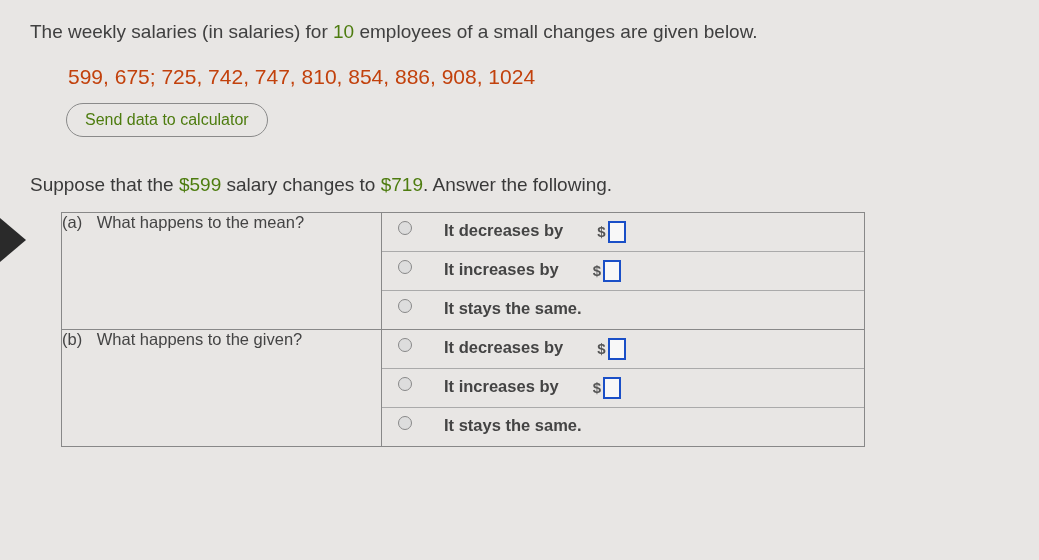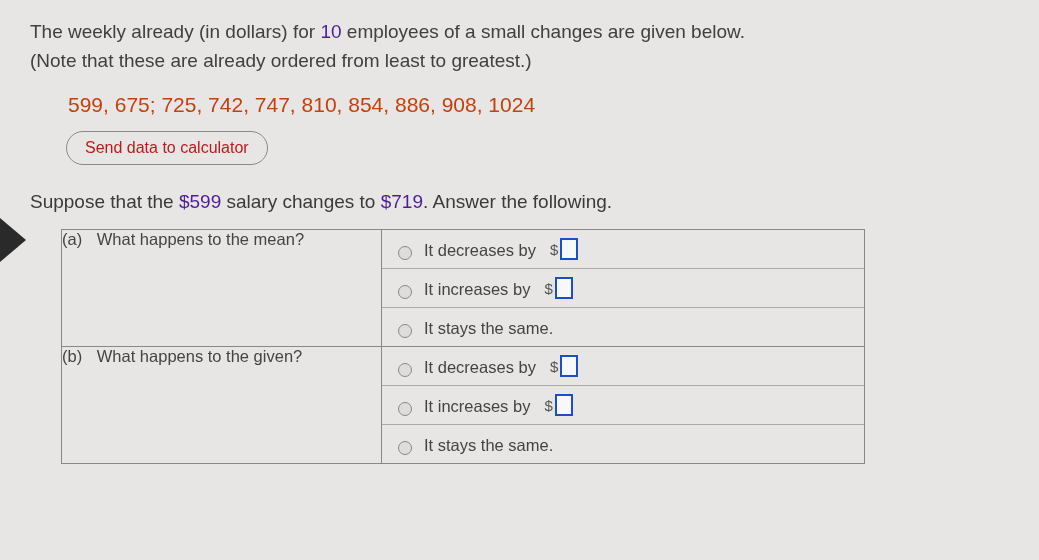--- a/index.html
+++ b/index.html
@@ -17,39 +17,39 @@
       position: relative;
     }
     .intro {
       font-size: 19px;
       line-height: 1.5;
       color: #404040;
       font-weight: 500;
       margin-bottom: 18px;
     }
     .highlight-num {
-      color: #4c1d95;
+      color: #4d7c0f;
     }
     .data-list {
       font-size: 21px;
       color: #c2410c;
       margin-left: 38px;
       margin-bottom: 14px;
       font-weight: 500;
     }
     .send-btn {
       display: inline-block;
       border: 1.5px solid #8a8a8a;
       border-radius: 18px;
       padding: 7px 18px;
       font-size: 16px;
-      color: #b91c1c;
+      color: #4d7c0f;
       background: #e8e6e4;
       margin-left: 36px;
-      margin-bottom: 26px;
+      margin-bottom: 37px;
       cursor: pointer;
       font-weight: 500;
     }
     .arrow-indicator {
       position: absolute;
       left: 0;
       top: 218px;
       width: 0;
       height: 0;
       border-top: 22px solid transparent;
@@ -81,26 +81,27 @@
       font-weight: 500;
     }
     .part-label {
       margin-right: 10px;
     }
     .options-cell {
       padding: 0;
     }
     .option-row {
       display: flex;
-      align-items: flex-end;
+      align-items: flex-start;
       padding: 8px 12px 8px 16px;
       font-size: 16.5px;
       color: #444;
       min-height: 38px;
-      font-weight: 400;
+      font-weight: 700;
+      gap: 20px;
     }
     .option-row:not(:last-child) {
       border-bottom: 1.5px solid #aaa;
     }
     .radio {
       width: 14px;
       height: 14px;
       border: 1.5px solid #888;
       border-radius: 50%;
       margin-right: 12px;
@@ -128,22 +129,21 @@
       display: inline-flex;
       align-items: center;
     }
   </style>
 </head>
 <body>
 
 
 
 <div class="intro">
-  <span>The weekly already (in dollars) for </span><span class="highlight-num">10</span><span> employees of a small changes are given below.</span><br>
-  <span>(Note that these are already ordered from least to greatest.)</span>
+  <span>The weekly salaries (in salaries) for </span><span class="highlight-num">10</span><span> employees of a small changes are given below.</span><br>
 </div>
 
 <div class="data-list">599, 675; 725, 742, 747, 810, 854, 886, 908, 1024</div>
 
 <div class="send-btn">Send data to calculator</div>
 
 <div class="arrow-indicator"></div>
 
 <div class="suppose">
   <span>Suppose that the </span><span class="highlight-num">$599</span><span> salary changes to </span><span class="highlight-num">$719</span><span>. Answer the following.</span>

